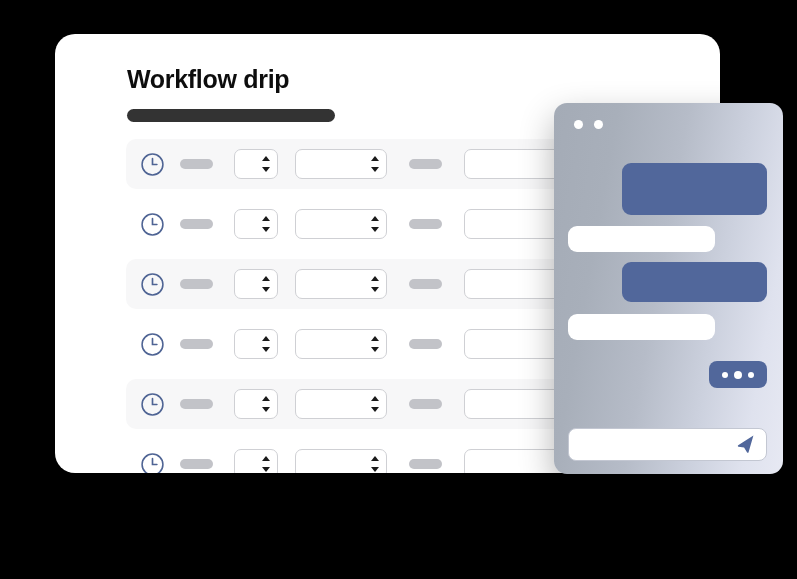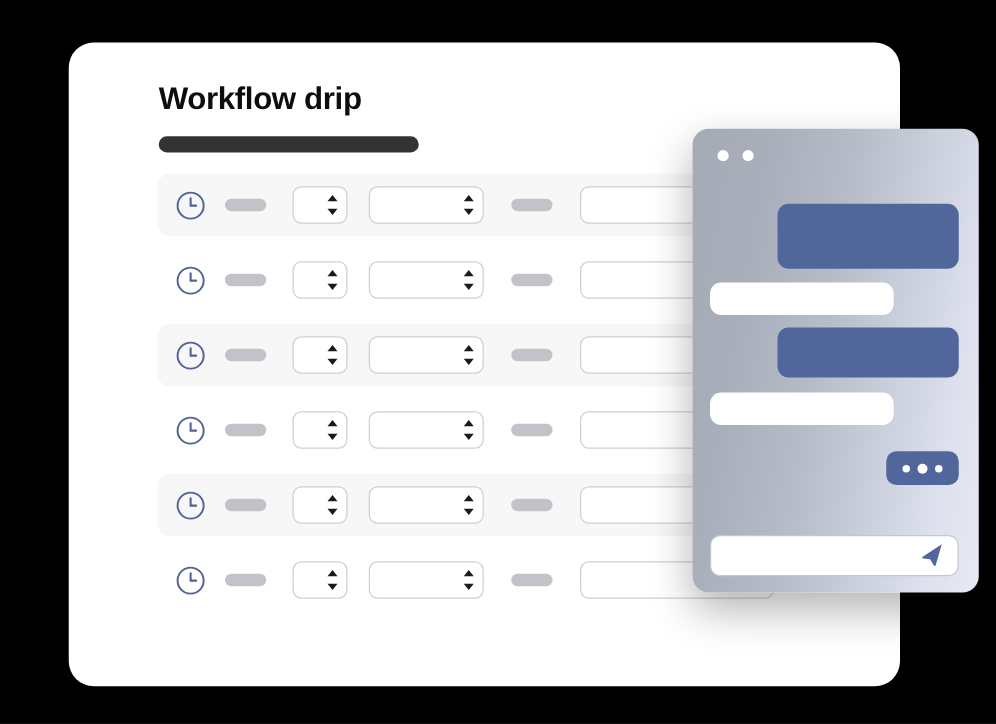--- a/index.html
+++ b/index.html
@@ -14,21 +14,21 @@
     overflow: hidden;
     font-family: "Liberation Sans", sans-serif;
   }
 
   
   #workflow-card {
     position: absolute;
     left: 55px;
     top: 34px;
     width: 665px;
-    height: 515px;
+    height: 439px;
     background: #ffffff;
     border-radius: 20px;
     overflow: hidden;
   }
 
   #card-title {
     position: absolute;
     left: 72px;
     top: 31px;
     font-size: 25px;

